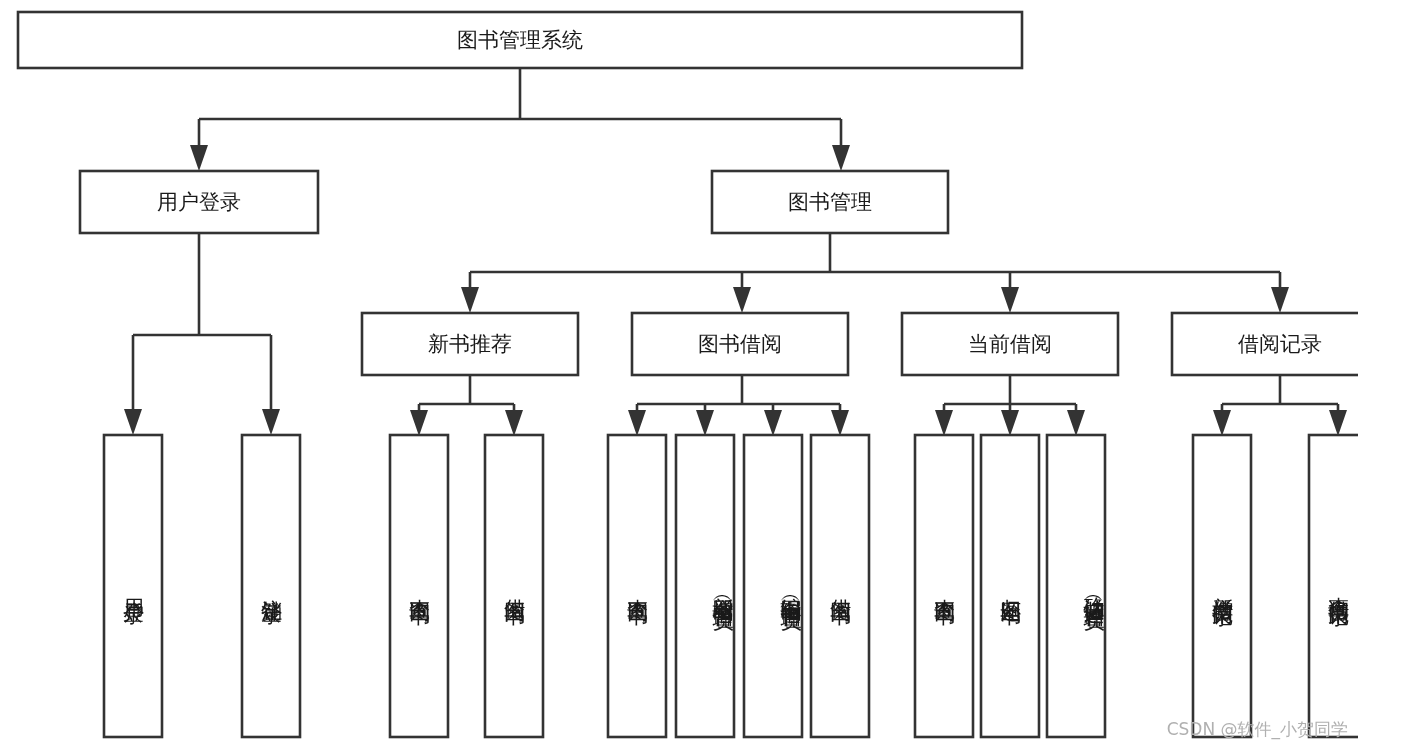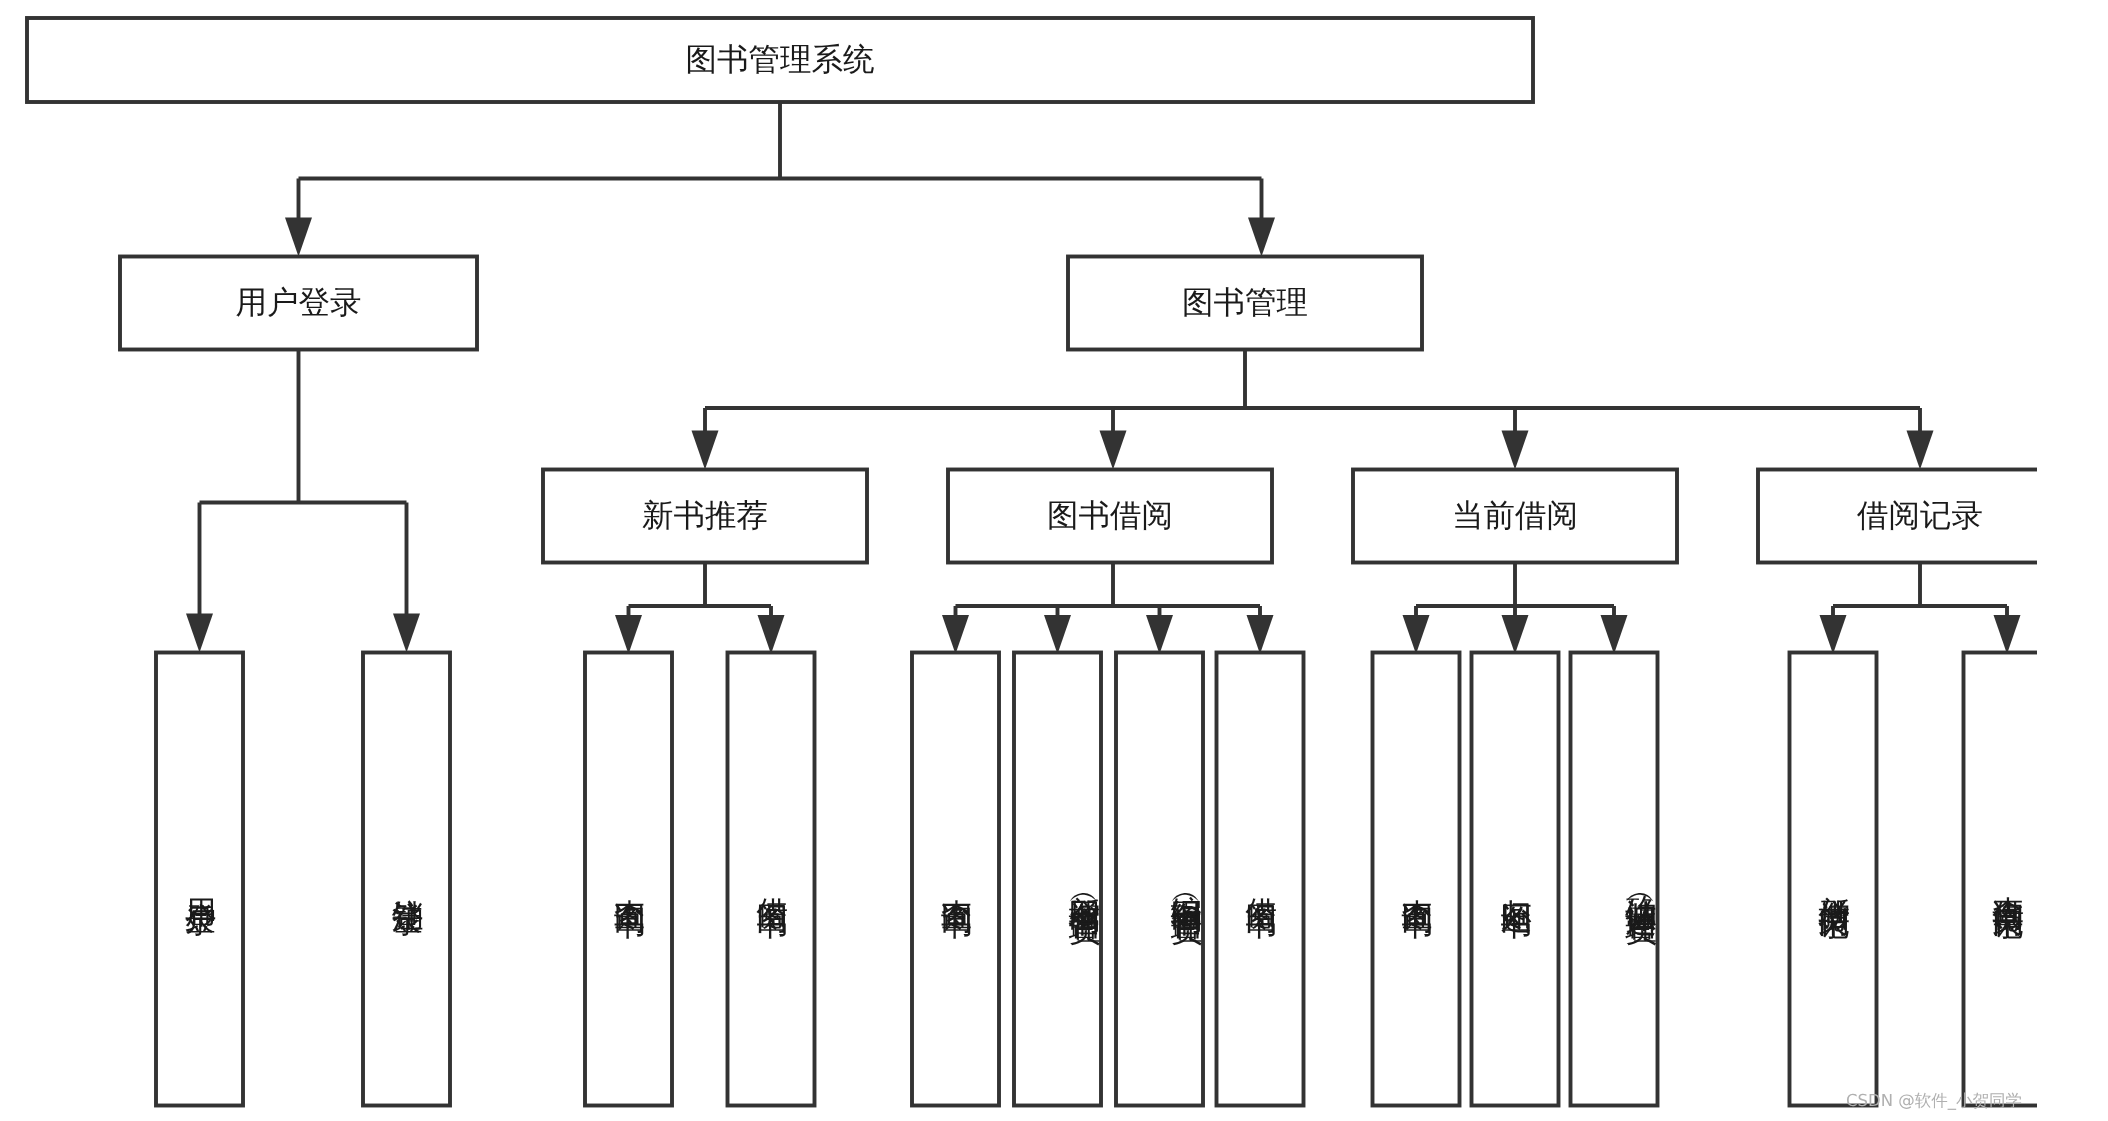--- a/index.html
+++ b/index.html
@@ -58,21 +58,21 @@
     color: #1a1a1a;
     letter-spacing: 2px;
     white-space: nowrap;
     pointer-events: none;
   }
   .watermark {
     position: absolute;
     right: 10px;
     bottom: 6px;
     font-family: "DejaVu Sans", "Liberation Sans", sans-serif;
-    font-size: 11px;
+    font-size: 17px;
     color: #b0b0b0;
     white-space: nowrap;
   }
 </style>
 </head>
 <body>
 
 <div id="diagram-root">
 
   <svg class="diagram-canvas" viewBox="0 0 1405 747" xmlns="http://www.w3.org/2000/svg">

